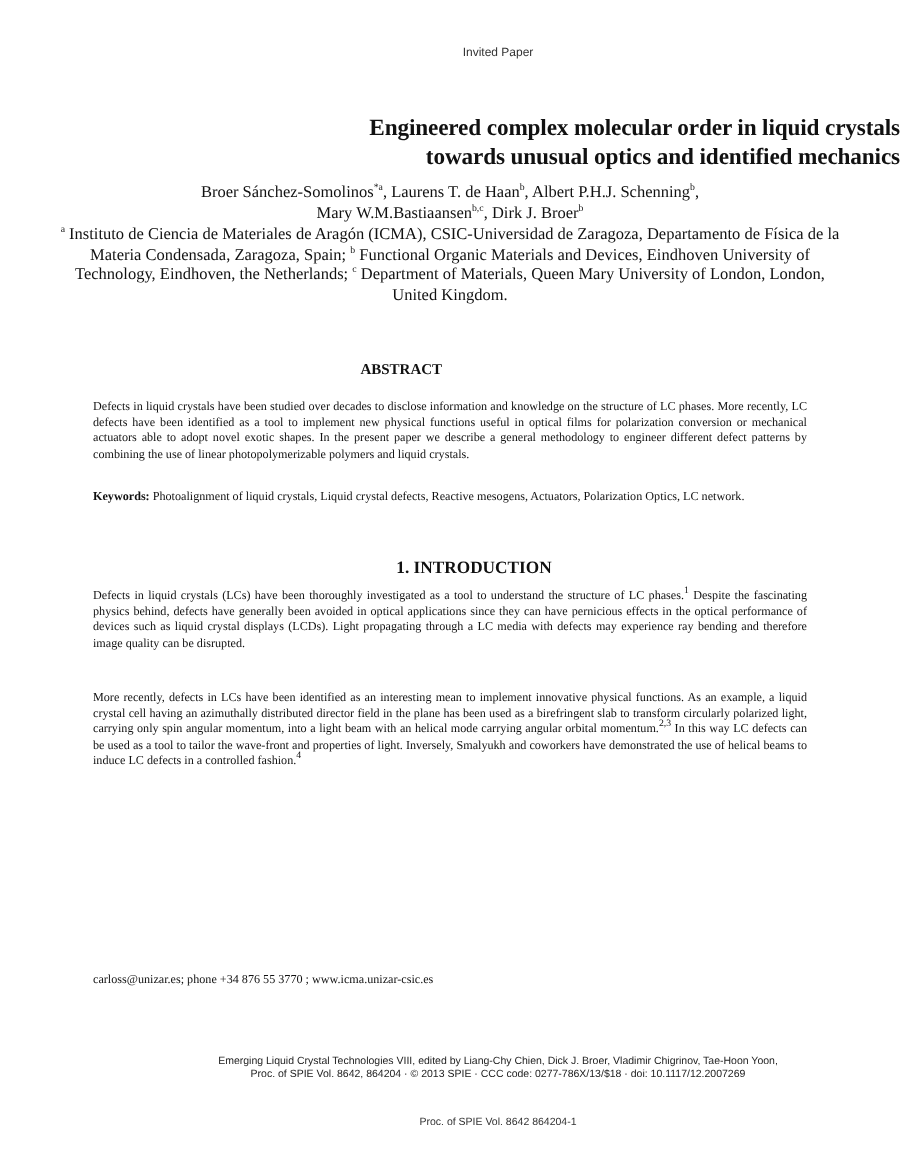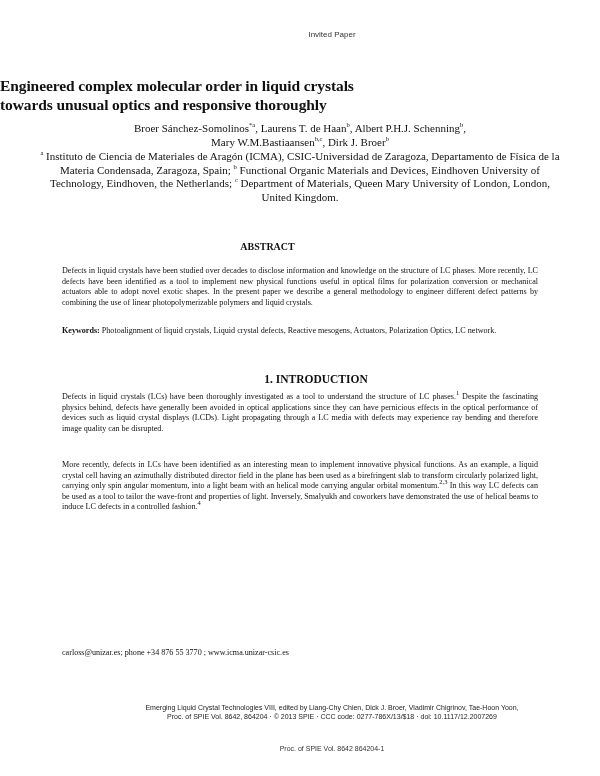--- a/index.html
+++ b/index.html
@@ -1,21 +1,21 @@
 <!DOCTYPE html>
 <html><head>
 <meta charset="utf-8">
 <style>
   html, body { margin: 0; padding: 0; background: #ffffff; }
   body { width: 600px; height: 776px; position: relative; overflow: hidden; color: #111; }
   .serif { font-family: "Liberation Serif", "DejaVu Serif", serif; }
   .sans { font-family: "Liberation Sans", "DejaVu Sans", sans-serif; padding-left: 32px; }
   .abs { position: absolute; }
   .invited { top: 30px; left: 0; width: 600px; text-align: center; font-size: 8px; color: #333; }
-  .title { top: 76px; left: 0; width: 600px; text-align: left; font-size: 15.5px; font-weight: bold; line-height: 19px; letter-spacing: -0.1px; }
+  .title { top: 76px; left: 0; width: 600px; text-align: right; font-size: 15.5px; font-weight: bold; line-height: 19px; letter-spacing: -0.1px; }
   .authors { top: 122px; left: 0; width: 600px; text-align: center; font-size: 11px; line-height: 13.5px; }
   .affil { top: 150px; left: 36px; width: 528px; text-align: center; font-size: 11px; line-height: 13.5px; }
   sup { font-size: 6.5px; vertical-align: super; line-height: 0; }
   .abstract-h { top: 241px; left: 0; width: 535px; text-align: center; font-size: 10px; font-weight: bold; }
   .para { left: 62px; width: 476px; font-size: 8.1px; line-height: 10.6px; text-align: justify; }
   .abs-text { top: 266px; }
   .keywords { top: 326px; }
   .intro-h { top: 373px; left: 16px; width: 600px; text-align: center; font-size: 11.5px; font-weight: bold; }
   .intro-p1 { top: 392px; }
   .intro-p2 { top: 460px; }
@@ -24,21 +24,21 @@
   .page-footer { top: 745px; left: 0; width: 600px; text-align: center; font-size: 7px; color: #333; }
   .kw-label { font-weight: bold; font-family: Liberation Serif, serif; }
 </style>
 </head>
 <body>
 
 <div class="abs invited sans">Invited Paper</div>
 
 <div class="abs title serif">
   <div>Engineered complex molecular order in liquid crystals</div>
-  <div>towards unusual optics and responsive thoroughly</div>
+  <div>towards unusual optics and identified mechanics</div>
 </div>
 
 <div class="abs authors serif">
   <div>
     <span>Broer Sánchez-Somolinos</span><sup>*a</sup>,
     <span>Laurens T. de Haan</span><sup>b</sup>,
     <span>Albert P.H.J.  Schenning</span><sup>b</sup>,
   </div>
   <div>
     <span>Mary W.M.Bastiaansen</span><sup>b,c</sup>,

